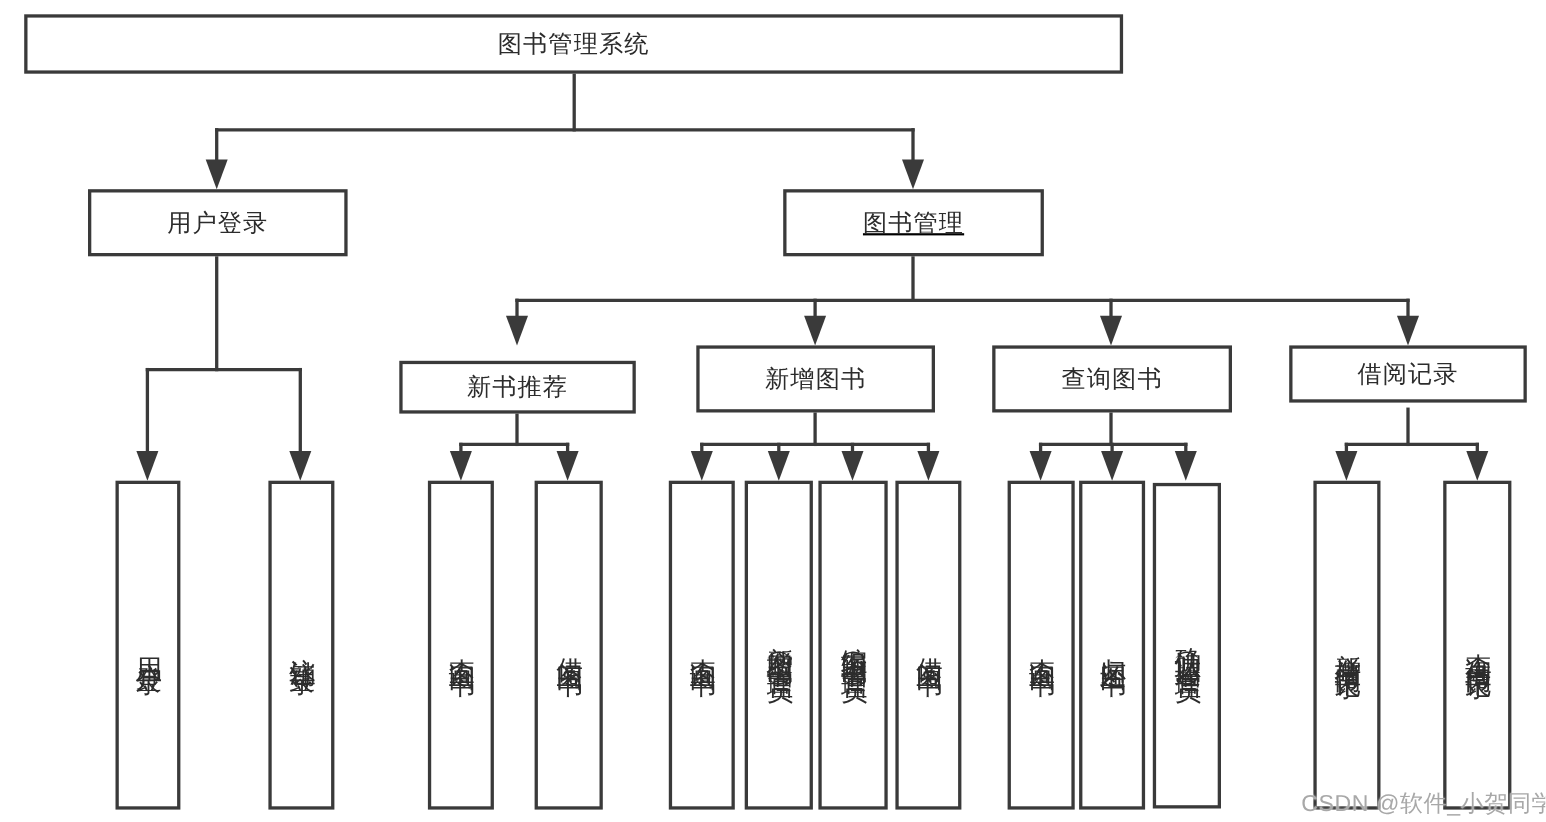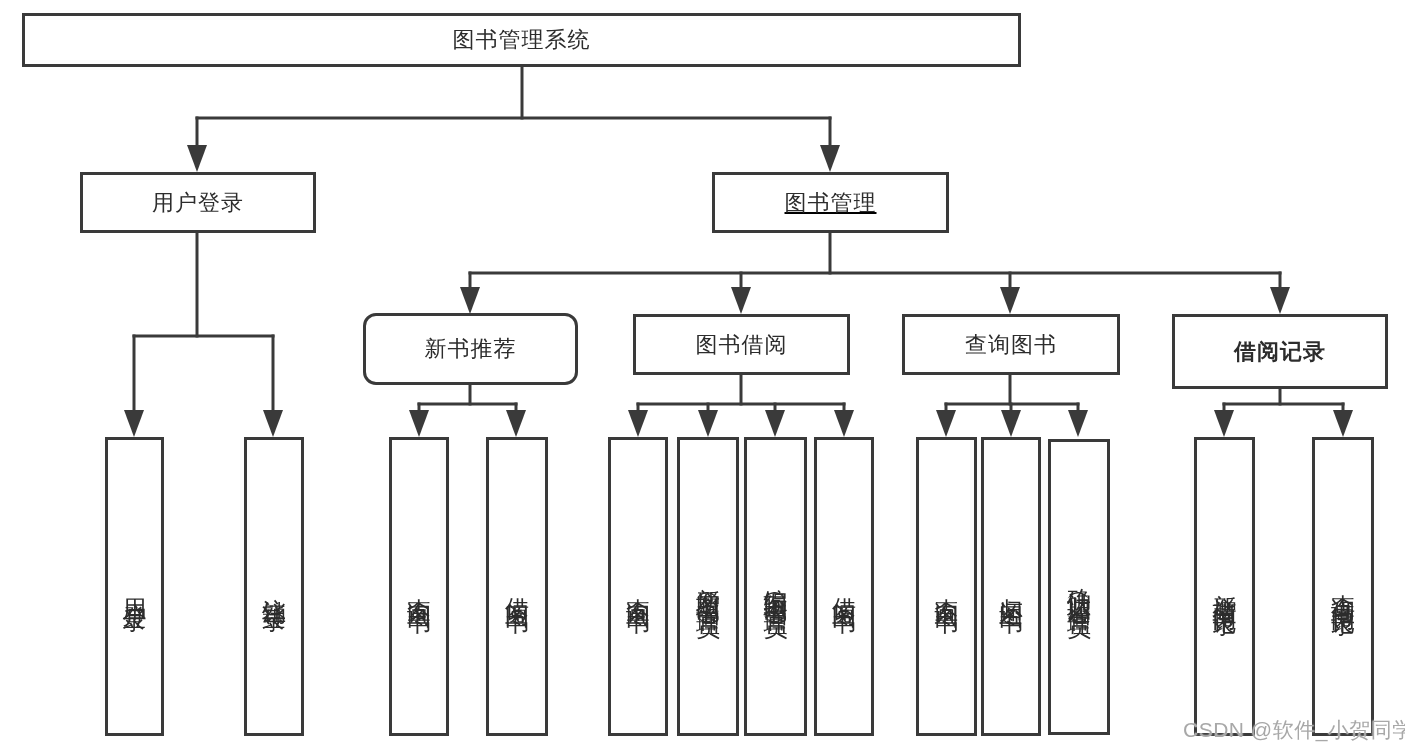--- a/index.html
+++ b/index.html
@@ -98,30 +98,30 @@
     <span class="hlabel">图书管理系统</span>
   </div>
 
   <div class="node" style="left:80px;top:172px;width:236px;height:61px;">
     <span class="hlabel">用户登录</span>
   </div>
   <div class="node" style="left:712px;top:172px;width:237px;height:61px;text-decoration:underline;">
     <span class="hlabel">图书管理</span>
   </div>
 
-  <div class="node" style="left:363px;top:313px;width:215px;height:72px;border-radius:13px;">
+  <div class="node" style="left:363px;top:328px;width:215px;height:48px;">
     <span class="hlabel">新书推荐</span>
   </div>
   <div class="node" style="left:633px;top:314px;width:217px;height:61px;">
-    <span class="hlabel">图书借阅</span>
+    <span class="hlabel">新增图书</span>
   </div>
   <div class="node" style="left:902px;top:314px;width:218px;height:61px;">
     <span class="hlabel">查询图书</span>
   </div>
-  <div class="node" style="left:1172px;top:314px;width:216px;height:75px;font-weight:bold;">
+  <div class="node" style="left:1172px;top:314px;width:216px;height:52px;">
     <span class="hlabel">借阅记录</span>
   </div>
 
   <div class="node" style="left:105px;top:437px;width:59px;height:299px;">
     <span class="vtext">用户登录</span>
   </div>
   <div class="node" style="left:244px;top:437px;width:60px;height:299px;">
     <span class="vtext">注销登录</span>
   </div>
 

